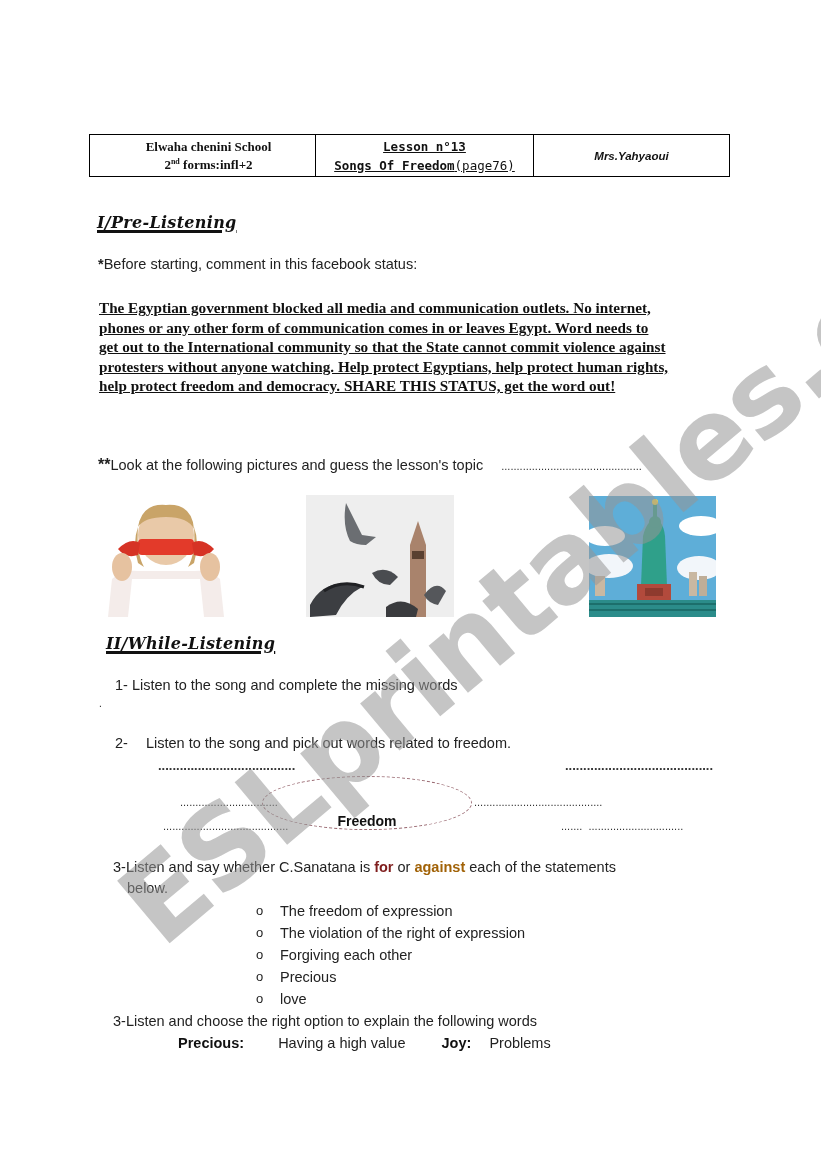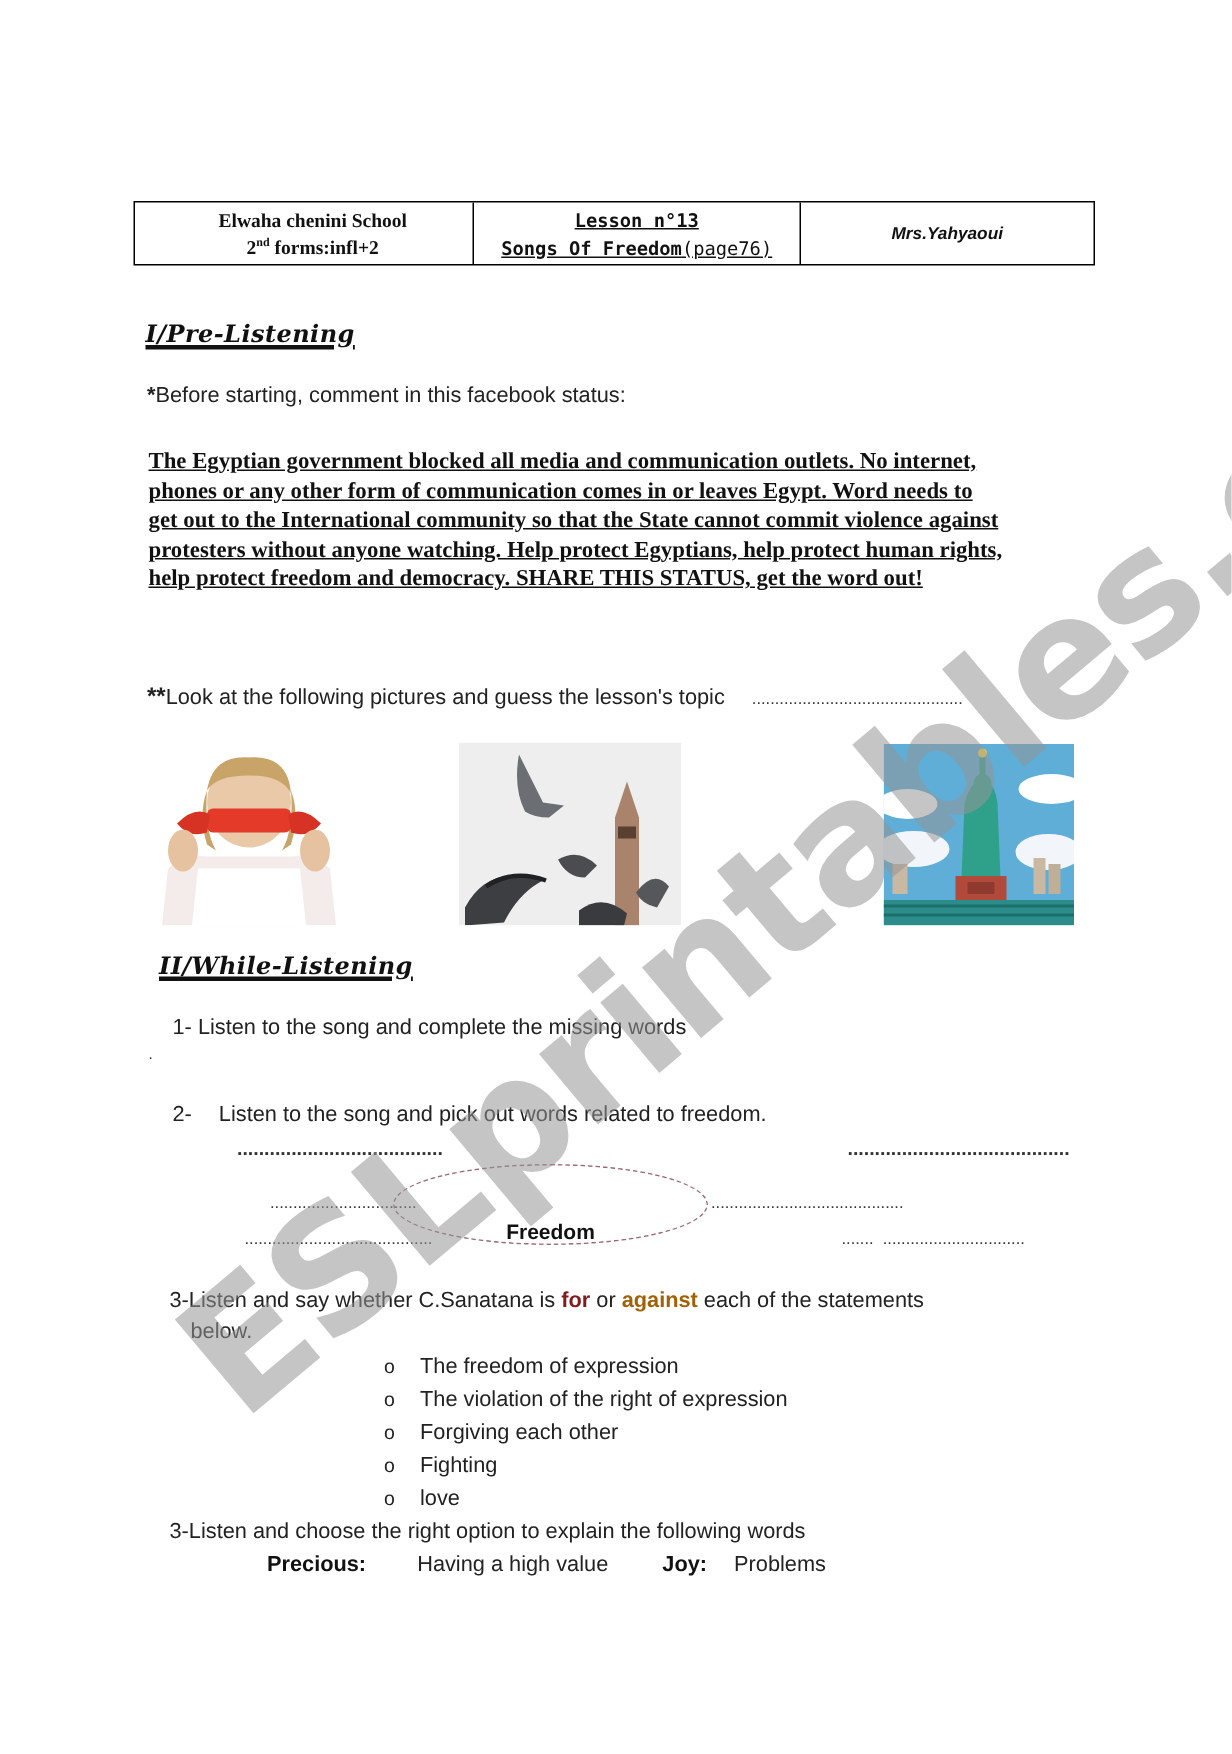--- a/index.html
+++ b/index.html
@@ -153,21 +153,21 @@
   <li>
       <span class="bullet">o</span>
       <span>The violation of the right of expression</span>
     </li>
   <li>
       <span class="bullet">o</span>
       <span>Forgiving each other</span>
     </li>
   <li>
       <span class="bullet">o</span>
-      <span>Fighting</span>
+      <span>Precious</span>
     </li>
   <li>
       <span class="bullet">o</span>
       <span>love</span>
     </li>
 </ul>
 
 <div class="abs plain" style="left:113px; top:1013px;">3-Listen and choose the right option to explain the following words</div>
 <div class="abs plain" style="left:178px; top:1035px; white-space:nowrap;">
   <b style="color:#111;">Precious:</b>

